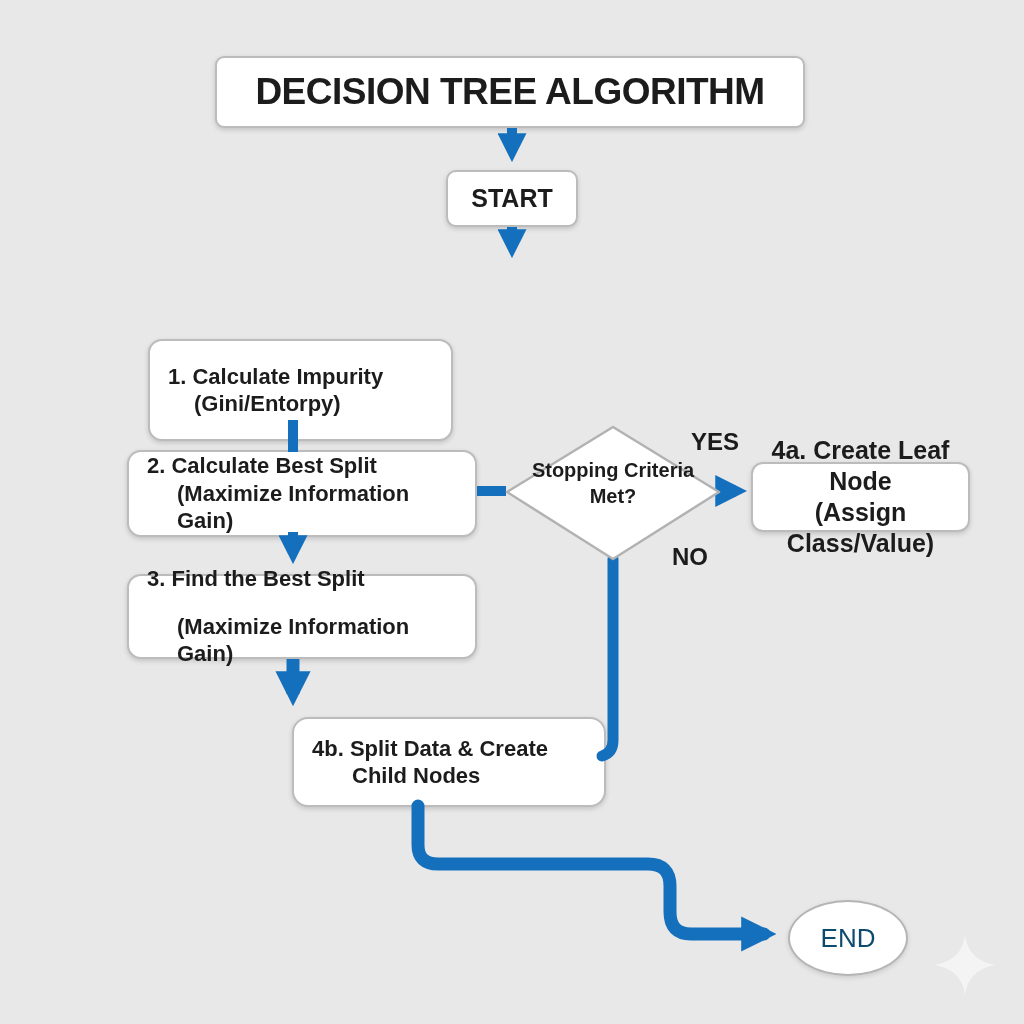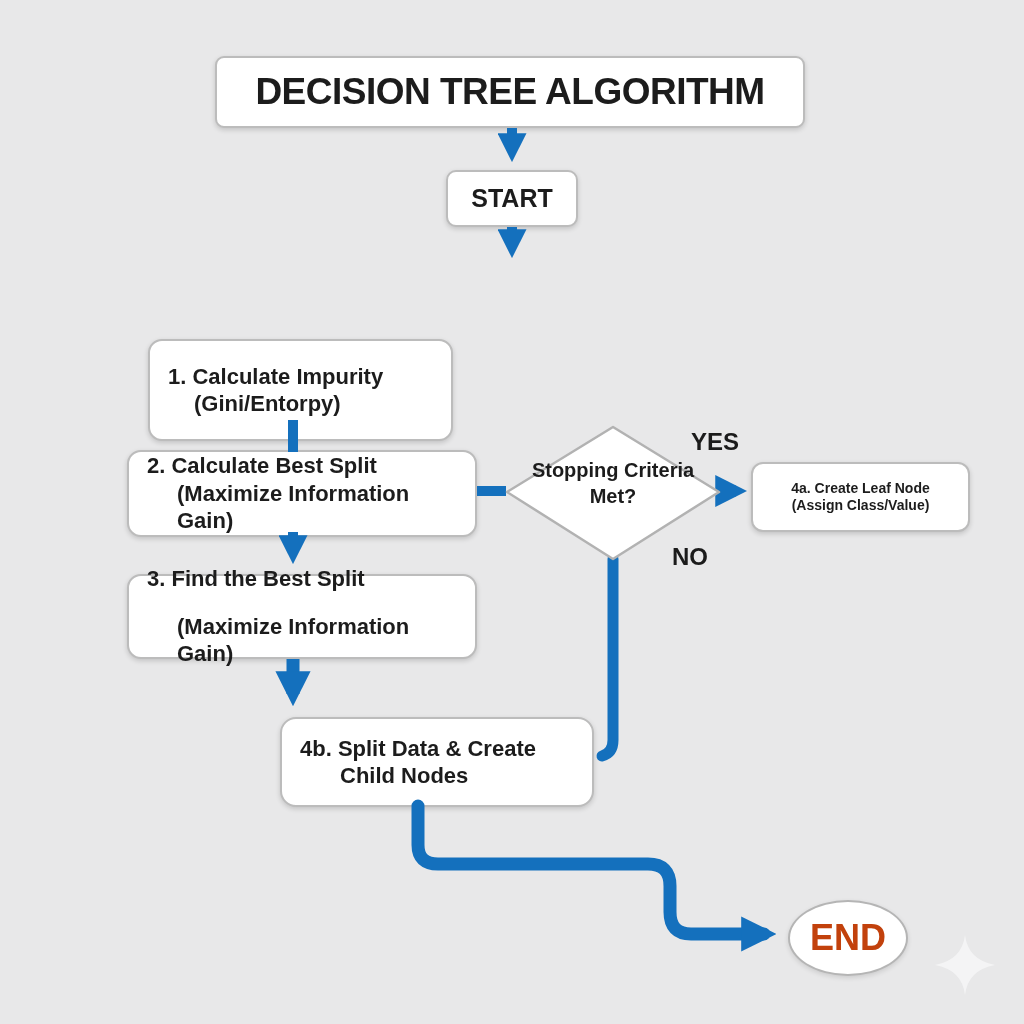--- a/index.html
+++ b/index.html
@@ -32,28 +32,28 @@
   .indent-lg{padding-left:40px;}
   .title-box{
     left:215px;top:56px;width:590px;height:72px;
     font-size:37px;letter-spacing:-0.5px;border-radius:9px;
   }
   .start-box{left:446px;top:170px;width:132px;height:57px;font-size:25px;border-radius:10px;}
   .root-box{left:310px;top:264px;width:406px;height:57px;font-size:23px;}
   .impurity-box{left:148px;top:339px;width:305px;height:102px;font-size:22px;border-radius:14px;}
   .bestsplit-box{left:127px;top:450px;width:350px;height:87px;font-size:22px;border-radius:14px;}
   .findsplit-box{left:127px;top:574px;width:350px;height:85px;font-size:22px;border-radius:14px;gap:20px;}
-  .leaf-box{left:751px;top:462px;width:219px;height:70px;font-size:14px;}
-  .splitdata-box{left:280px;top:717px;width:314px;height:90px;font-size:22px;border-radius:16px;}
+  .leaf-box{left:751px;top:462px;width:219px;height:70px;font-size:25px;}
+  .splitdata-box{left:292px;top:717px;width:314px;height:90px;font-size:22px;border-radius:16px;}
   .end-ellipse{
     position:absolute;left:788px;top:900px;width:120px;height:76px;z-index:2;
     background:#ffffff;border:2px solid #b5b5b5;border-radius:50%;
     display:flex;align-items:center;justify-content:center;
     box-shadow:0 2px 5px rgba(0,0,0,0.12);
-    font-size:36px;font-weight:bold;color:#c2410c;box-sizing:border-box;
+    font-size:26px;font-weight:normal;color:#0c4a6e;box-sizing:border-box;
   }
   .diamond-label{
     position:absolute;left:528px;top:457px;width:170px;z-index:4;
     text-align:center;font-size:20px;font-weight:bold;color:#1c1c1c;line-height:1.3;
   }
   .branch-label{
     position:absolute;z-index:4;font-size:24px;font-weight:bold;color:#1b1b1b;
   }
   .yes-label{left:681px;top:428px;margin-left:10px;}
   .no-label{left:672px;top:543px;}

